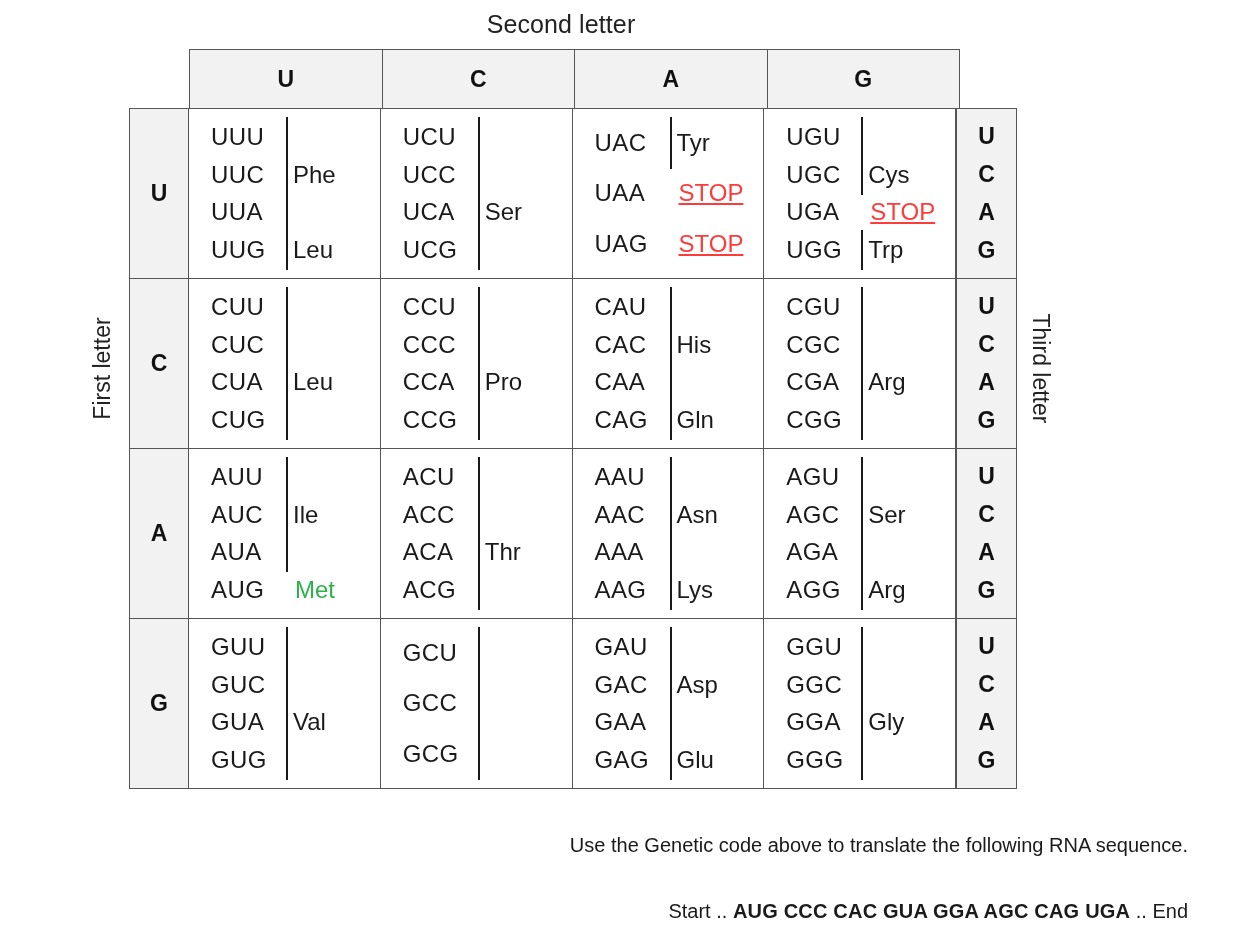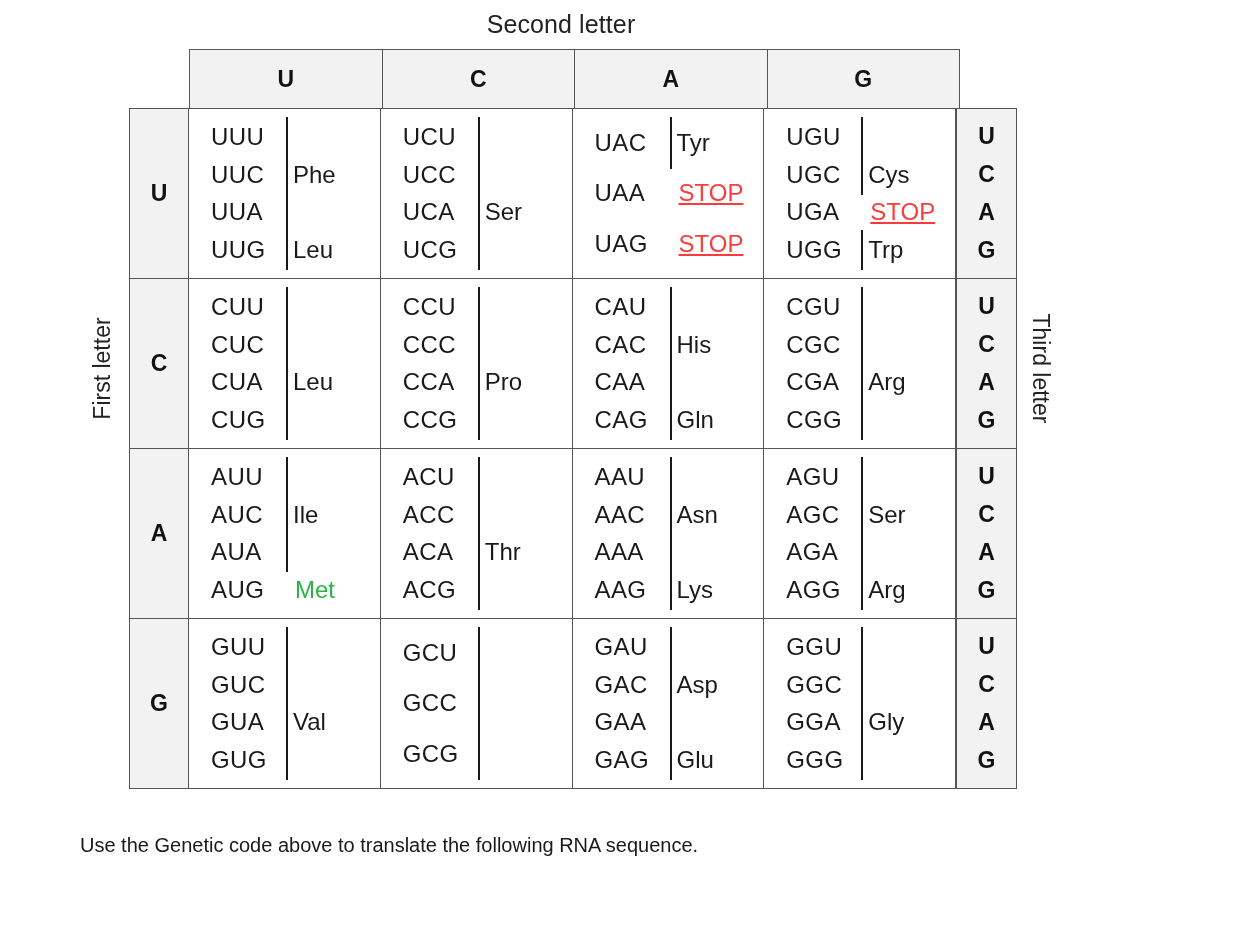--- a/index.html
+++ b/index.html
@@ -200,23 +200,24 @@
   }
   .aa-text.start {
     color: #2fb14a;
     font-weight: normal;
     left: 106px;
   }
 
   
   #question-block {
     position: absolute;
-    left: 80px;
+    left: 88px;
     top: 832px;
     width: 1100px;
+    text-align: right;
   }
   #question-prompt {
     font-size: 20px;
     color: #1a1a1a;
     line-height: 1.3;
   }
   #sequence-line {
     margin-top: 40px;
     font-size: 20px;
     color: #1a1a1a;
@@ -582,13 +583,16 @@
           <span>A</span>
           <span>G</span>
         </div>
       </div>
     </div>
 
 </div>
 
 <div id="question-block">
   <div id="question-prompt">Use the Genetic code above to translate the following RNA sequence.</div>
+  <div id="sequence-line">
+    <span>Start .. </span><span class="seq-bold">AUG CCC CAC GUA GGA AGC CAG UGA</span><span> .. End</span>
+  </div>
 </div>
 
 </body></html>

